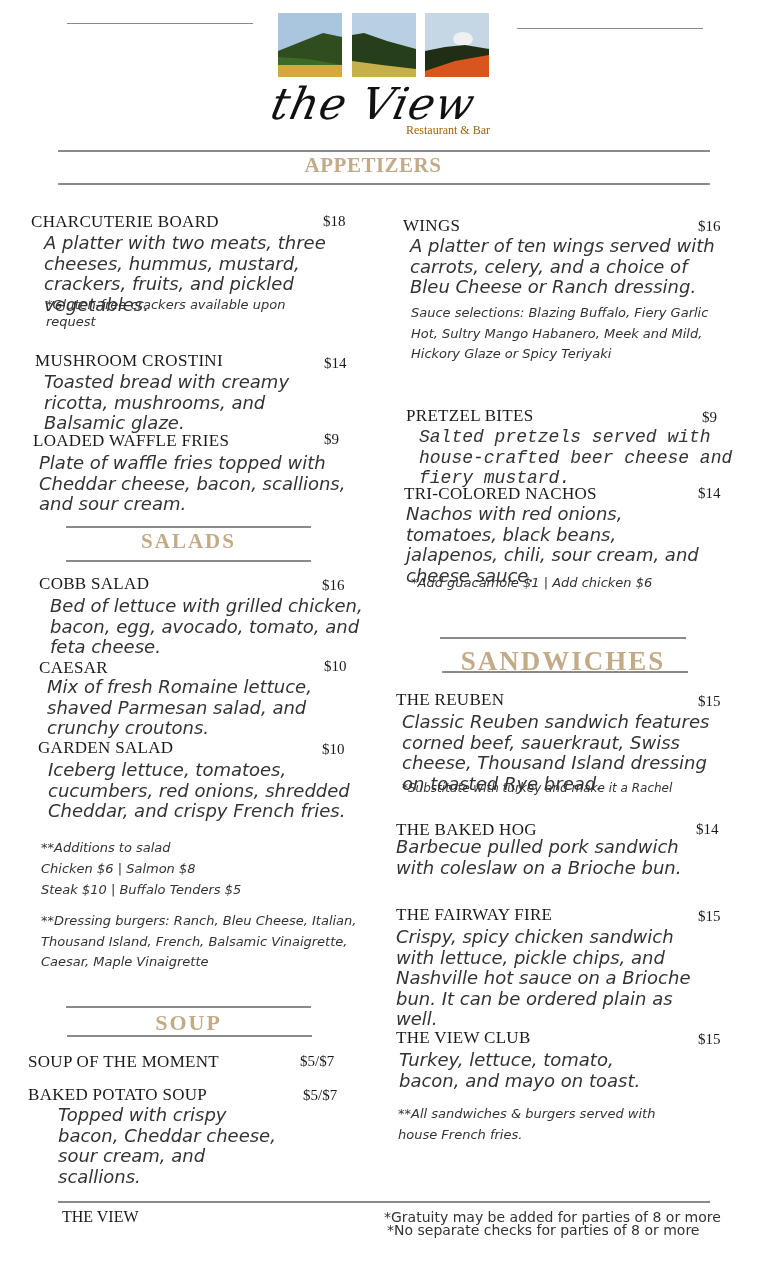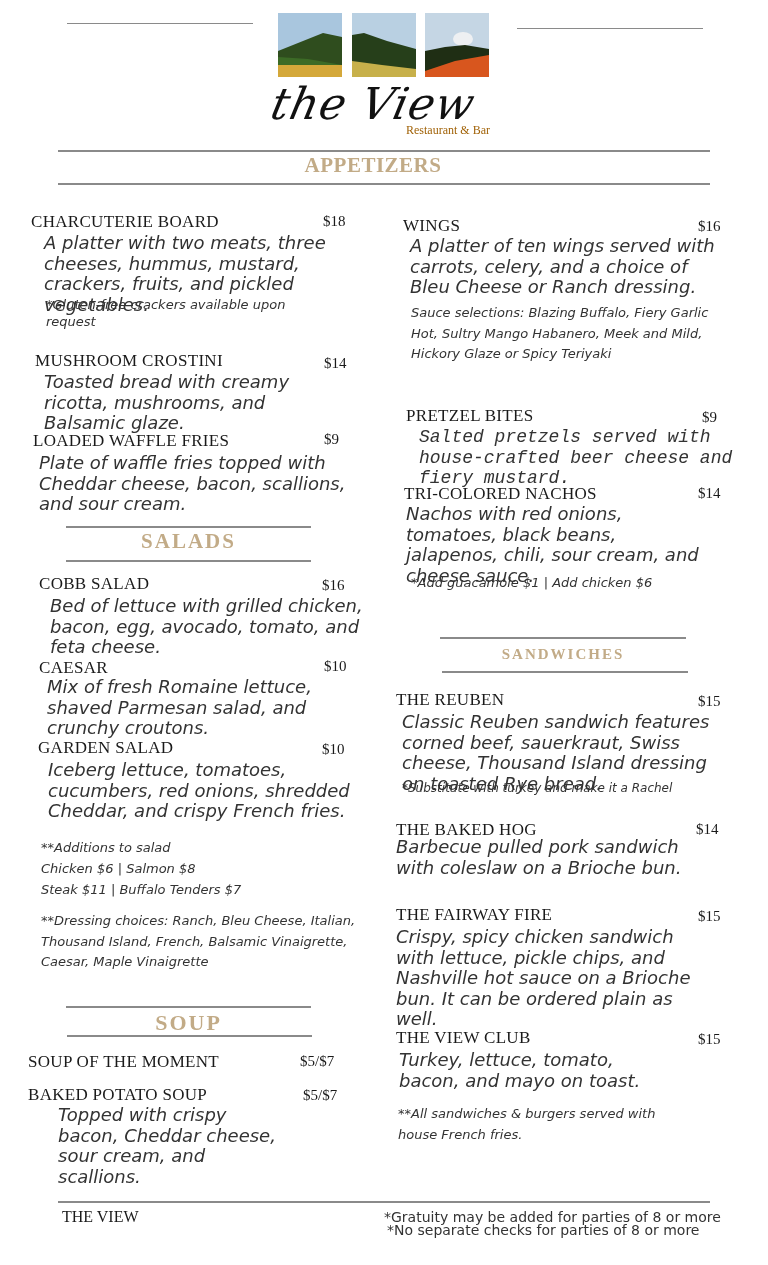--- a/index.html
+++ b/index.html
@@ -92,36 +92,36 @@
 <div class="item-name" style="left:39px; top:658px;">CAESAR</div>
 <div class="item-price" style="left:324px; top:658px;">$10</div>
 <div class="desc" style="left:47px; top:677px; width:305px;">Mix of fresh Romaine lettuce, shaved Parmesan salad, and crunchy croutons.</div>
 
 <div class="item-name" style="left:38px; top:738px;">GARDEN SALAD</div>
 <div class="item-price" style="left:322px; top:741px;">$10</div>
 <div class="desc" style="left:48px; top:760px; width:315px;">Iceberg lettuce, tomatoes, cucumbers, red onions, shredded Cheddar, and crispy French fries.</div>
 
 <div class="note" style="left:41px; top:838px; white-space:nowrap;">**Additions to salad</div>
 <div class="note" style="left:41px; top:859px; white-space:nowrap;">Chicken $6 | Salmon $8</div>
-<div class="note" style="left:41px; top:880px; white-space:nowrap;">Steak $11 | Buffalo Tenders $7</div>
-<div class="note" style="left:41px; top:911px; width:320px;">**Dressing choices: Ranch, Bleu Cheese, Italian, Thousand Island, French, Balsamic Vinaigrette, Caesar, Maple Vinaigrette</div>
+<div class="note" style="left:41px; top:880px; white-space:nowrap;">Steak $10 | Buffalo Tenders $5</div>
+<div class="note" style="left:41px; top:911px; width:320px;">**Dressing burgers: Ranch, Bleu Cheese, Italian, Thousand Island, French, Balsamic Vinaigrette, Caesar, Maple Vinaigrette</div>
 
 <div class="rule" style="left:66px; top:1006px; width:245px;"></div>
 <div class="section-title" style="left:66px; top:1010px; width:245px; font-size:22px;">SOUP</div>
 <div class="rule" style="left:67px; top:1035px; width:245px;"></div>
 
 <div class="item-name" style="left:28px; top:1052px;">SOUP OF THE MOMENT</div>
 <div class="item-price" style="left:300px; top:1053px;">$5/$7</div>
 
 <div class="item-name" style="left:28px; top:1085px;">BAKED POTATO SOUP</div>
 <div class="item-price" style="left:303px; top:1087px;">$5/$7</div>
 <div class="desc" style="left:58px; top:1105px; width:230px;">Topped with crispy bacon, Cheddar cheese, sour cream, and scallions.</div>
 
 <div class="rule" style="left:440px; top:637px; width:246px;"></div>
-<div class="section-title" style="left:440px; top:646px; width:246px; font-size:15px;">SANDWICHES</div>
+<div class="section-title" style="left:440px; top:646px; width:246px; font-size:27px;">SANDWICHES</div>
 <div class="rule" style="left:442px; top:671px; width:246px;"></div>
 
 <div class="item-name" style="left:396px; top:690px;">THE REUBEN</div>
 <div class="item-price" style="left:698px; top:693px;">$15</div>
 <div class="desc" style="left:402px; top:712px; width:320px;">Classic Reuben sandwich features corned beef, sauerkraut, Swiss cheese, Thousand Island dressing on toasted Rye bread.</div>
 <div class="note" style="left:402px; top:778px; white-space:nowrap; font-size:12px;">*Substitute with turkey and make it a Rachel</div>
 
 <div class="item-name" style="left:396px; top:820px;">THE BAKED HOG</div>
 <div class="item-price" style="left:696px; top:821px;">$14</div>
 <div class="desc" style="left:396px; top:837px; width:290px;">Barbecue pulled pork sandwich with coleslaw on a Brioche bun.</div>

